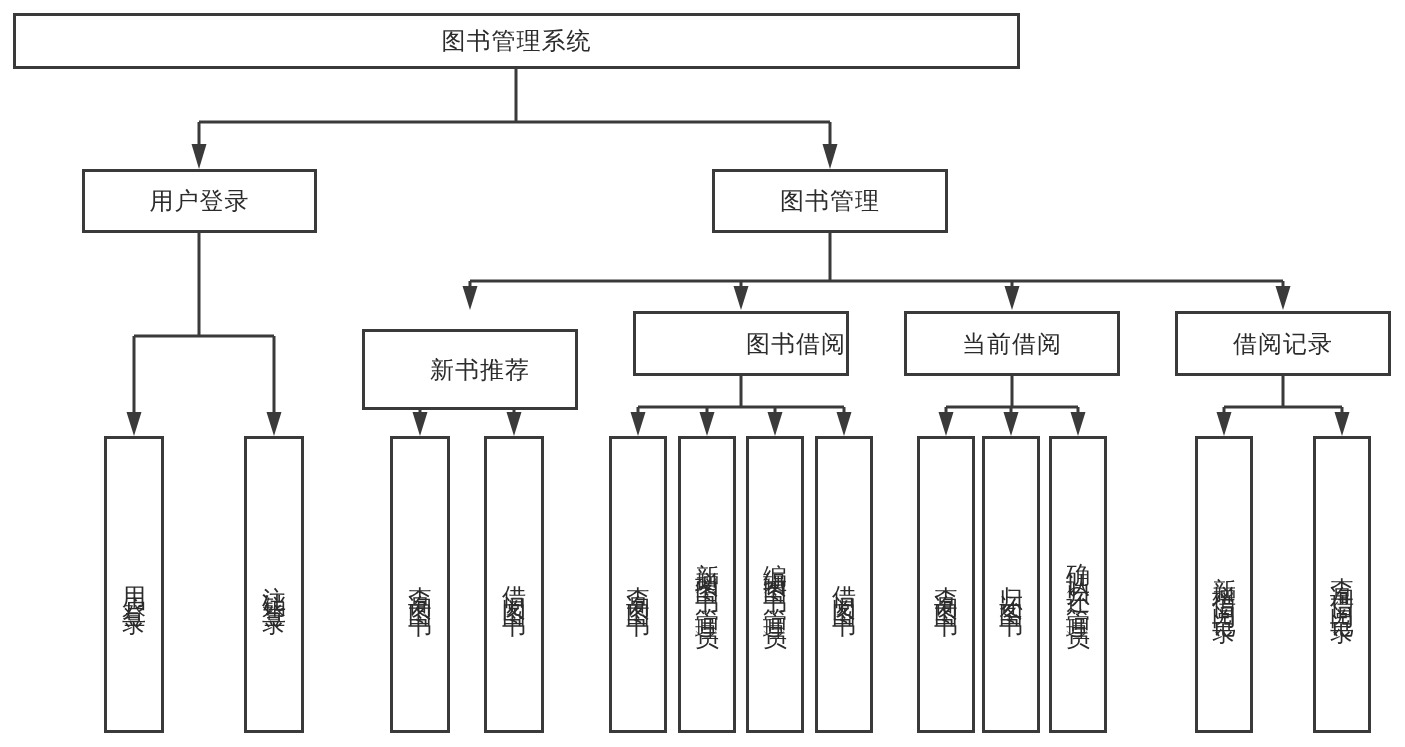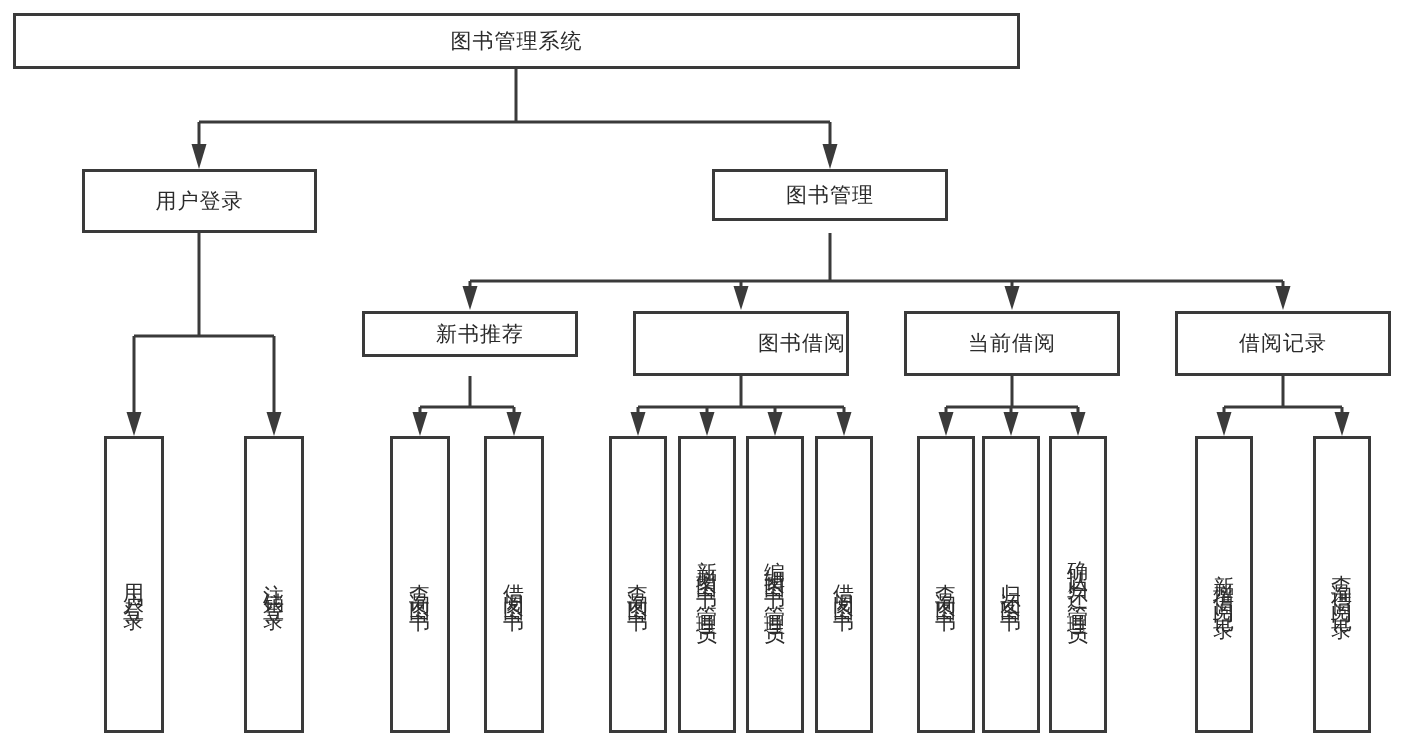--- a/index.html
+++ b/index.html
@@ -15,21 +15,21 @@
     font-family:"Liberation Sans","DejaVu Sans",sans-serif;color:var(--text);
     overflow:hidden;
   }
   #connectors{position:absolute;left:0;top:0;width:1405px;height:747px;pointer-events:none;}
   #connectors path{stroke:var(--line);stroke-width:3;fill:none;}
   #connectors polygon{fill:var(--line);stroke:none;}
   .node{
     position:absolute;box-sizing:border-box;background:var(--box-bg);
     border:3px solid var(--line);
     display:flex;align-items:center;justify-content:center;
-    font-size:21px;line-height:1.25;
+    font-size:24px;line-height:1.25;
   }
   .hnode span{letter-spacing:1px;white-space:nowrap;}
   .vnode{top:436px;height:297px;}
   .vnode span{
     writing-mode:vertical-rl;
     text-orientation:mixed;
     letter-spacing:9px;
     line-height:1;
     max-height:290px;
   }
@@ -93,25 +93,25 @@
     </g>
   </svg>
 
   <div class="node hnode" style="left:13px;top:13px;width:1007px;height:56px;">
     <span>图书管理系统</span>
   </div>
 
   <div class="node hnode" style="left:82px;top:169px;width:235px;height:64px;">
     <span>用户登录</span>
   </div>
-  <div class="node hnode" style="left:712px;top:169px;width:236px;height:52px;">
+  <div class="node hnode" style="left:712px;top:169px;width:236px;height:64px;">
     <span>图书管理</span>
   </div>
 
-  <div class="node hnode" style="left:362px;top:311px;width:216px;height:46px;padding-left:20px;">
+  <div class="node hnode" style="left:362px;top:329px;width:216px;height:81px;padding-left:20px;">
     <span>新书推荐</span>
   </div>
   <div class="node hnode" style="left:633px;top:311px;width:216px;height:65px;justify-content:flex-end;">
     <span>图书借阅</span>
   </div>
   <div class="node hnode" style="left:904px;top:311px;width:216px;height:65px;">
     <span>当前借阅</span>
   </div>
   <div class="node hnode" style="left:1175px;top:311px;width:216px;height:65px;">
     <span>借阅记录</span>

